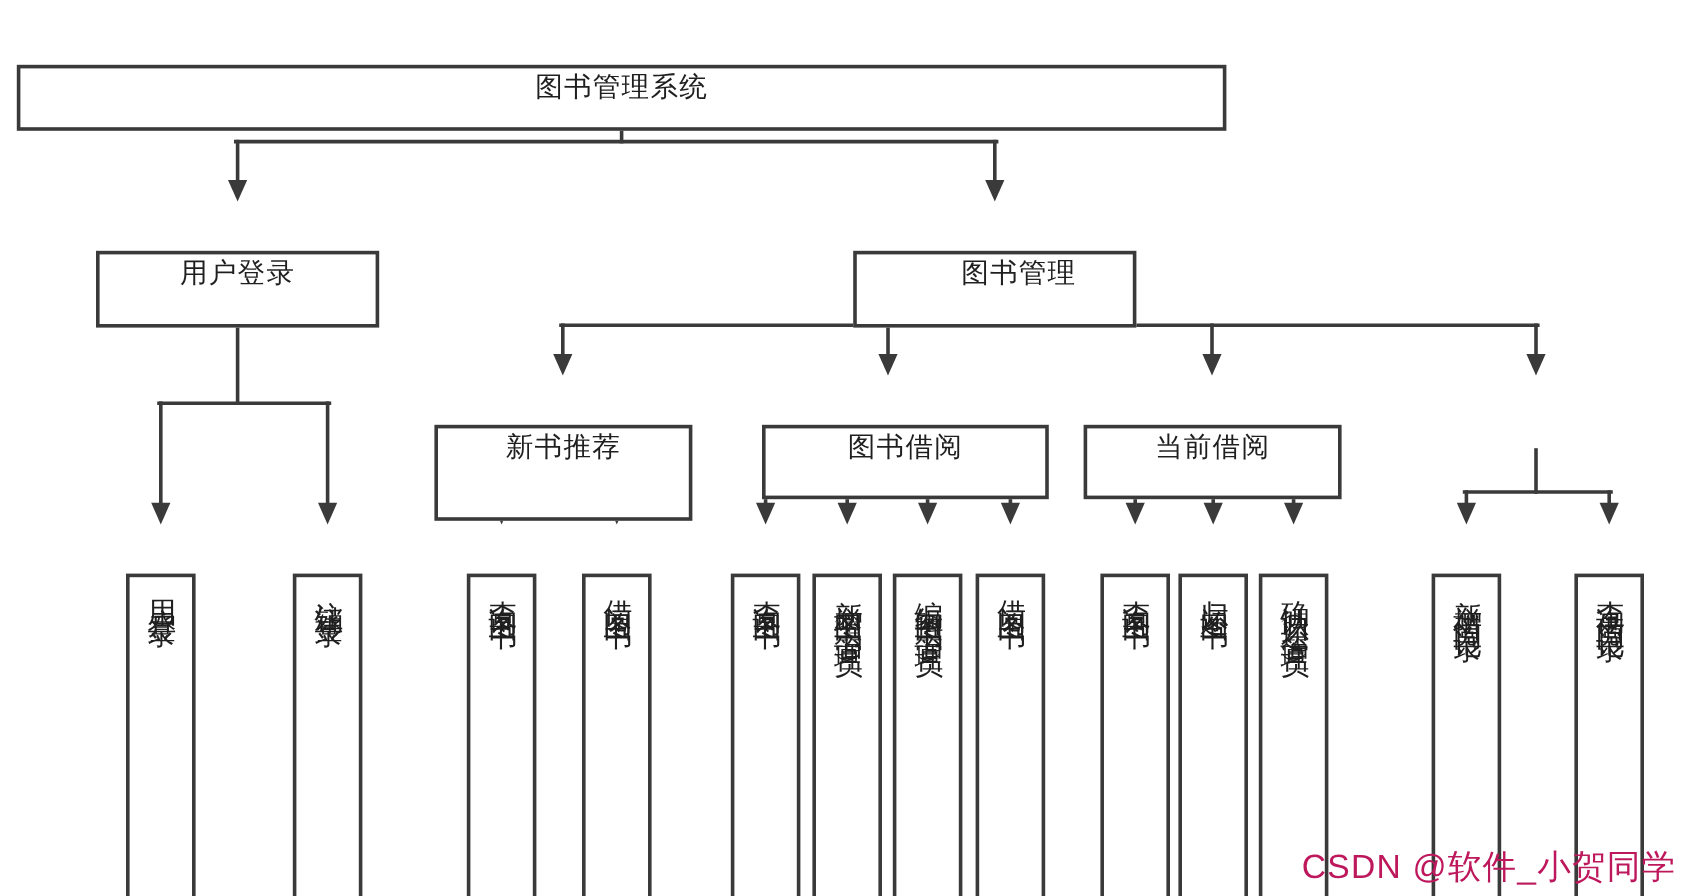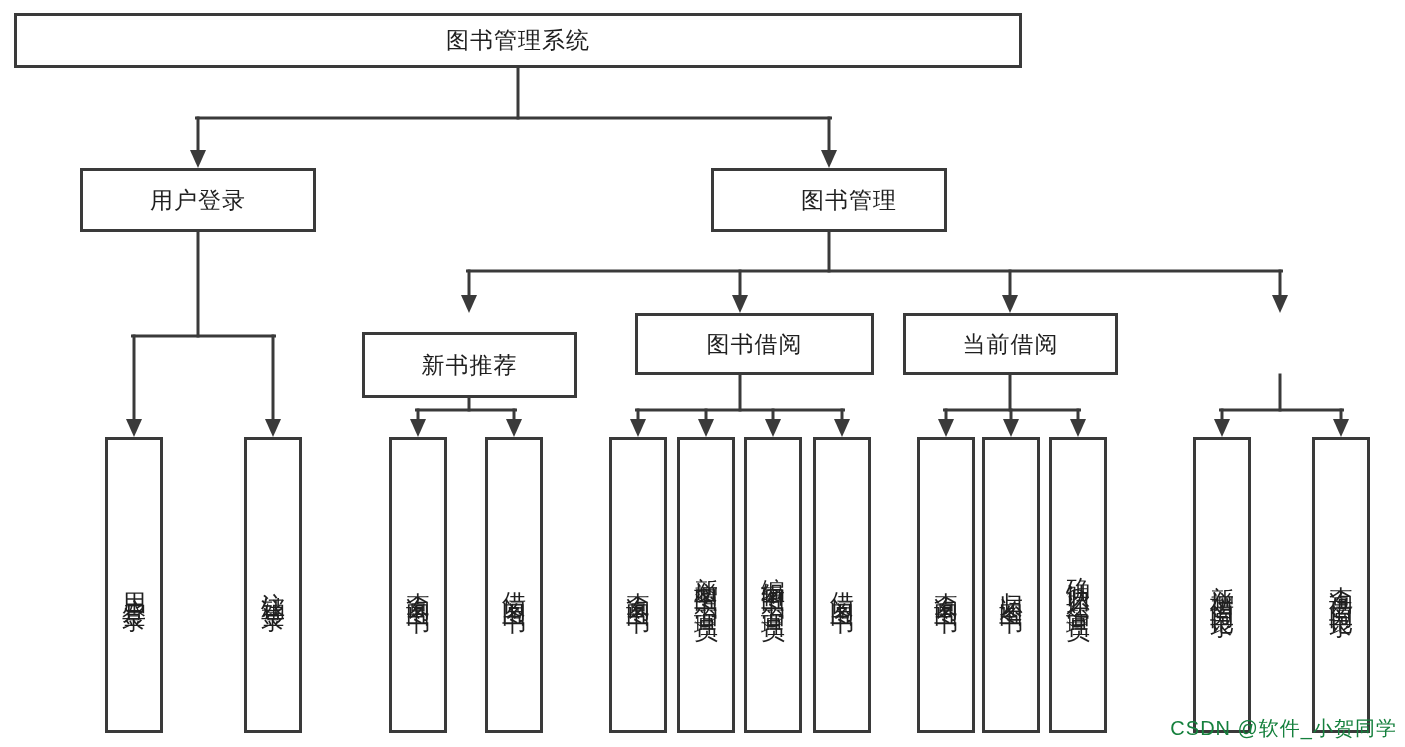--- a/index.html
+++ b/index.html
@@ -21,23 +21,23 @@
     top: 0;
     width: 1405px;
     height: 747px;
   }
   .node {
     position: absolute;
     box-sizing: border-box;
     background: #ffffff;
     border: 3px solid #3a3a3a;
     display: flex;
-    align-items: center;
     justify-content: center;
     color: #1f1f1f;
+    margin-top: 41px;
   }
   .node.h .hl {
     font-size: 23px;
     letter-spacing: 1px;
     white-space: nowrap;
   }
   .node.v {
     top: 437px;
     width: 58px;
     height: 296px;
@@ -47,21 +47,21 @@
     text-orientation: mixed;
     font-size: 24px;
     line-height: 1;
     letter-spacing: 6px;
     white-space: nowrap;
   }
   
   .b-root { left: 14px;   top: 13px;  width: 1008px; height: 55px; }
   .b-l2a  { left: 80px;   top: 168px; width: 236px;  height: 64px; }
   .b-l2b  { left: 711px;  top: 168px; width: 236px;  height: 64px; padding-left: 40px; }
-  .b-l3a  { left: 362px;  top: 332px; width: 215px;  height: 66px; }
+  .b-l3a  { left: 362px;  top: 313px; width: 215px;  height: 80px; }
   .b-l3b  { left: 635px;  top: 313px; width: 239px;  height: 62px; }
   .b-l3c  { left: 903px;  top: 313px; width: 215px;  height: 62px; }
   .b-l3d  { left: 1173px; top: 313px; width: 215px;  height: 62px; }
   
   .v1  { left: 105px; }
   .v2  { left: 244px; }
   .v3  { left: 389px; }
   .v4  { left: 485px; }
   .v5  { left: 609px; }
   .v6  { left: 677px; }
@@ -69,22 +69,22 @@
   .v8  { left: 813px; }
   .v9  { left: 917px; }
   .v10 { left: 982px; }
   .v11 { left: 1049px; }
   .v12 { left: 1193px; }
   .v13 { left: 1312px; }
   .watermark {
     position: absolute;
     right: 8px;
     bottom: 5px;
-    font-size: 20px;
-    color: #15803d;
+    font-size: 28px;
+    color: #be185d;
     letter-spacing: 1px;
     white-space: nowrap;
     margin-left: 32px;
   }
 </style>
 </head>
 <body>
 
 <div class="canvas">
 

